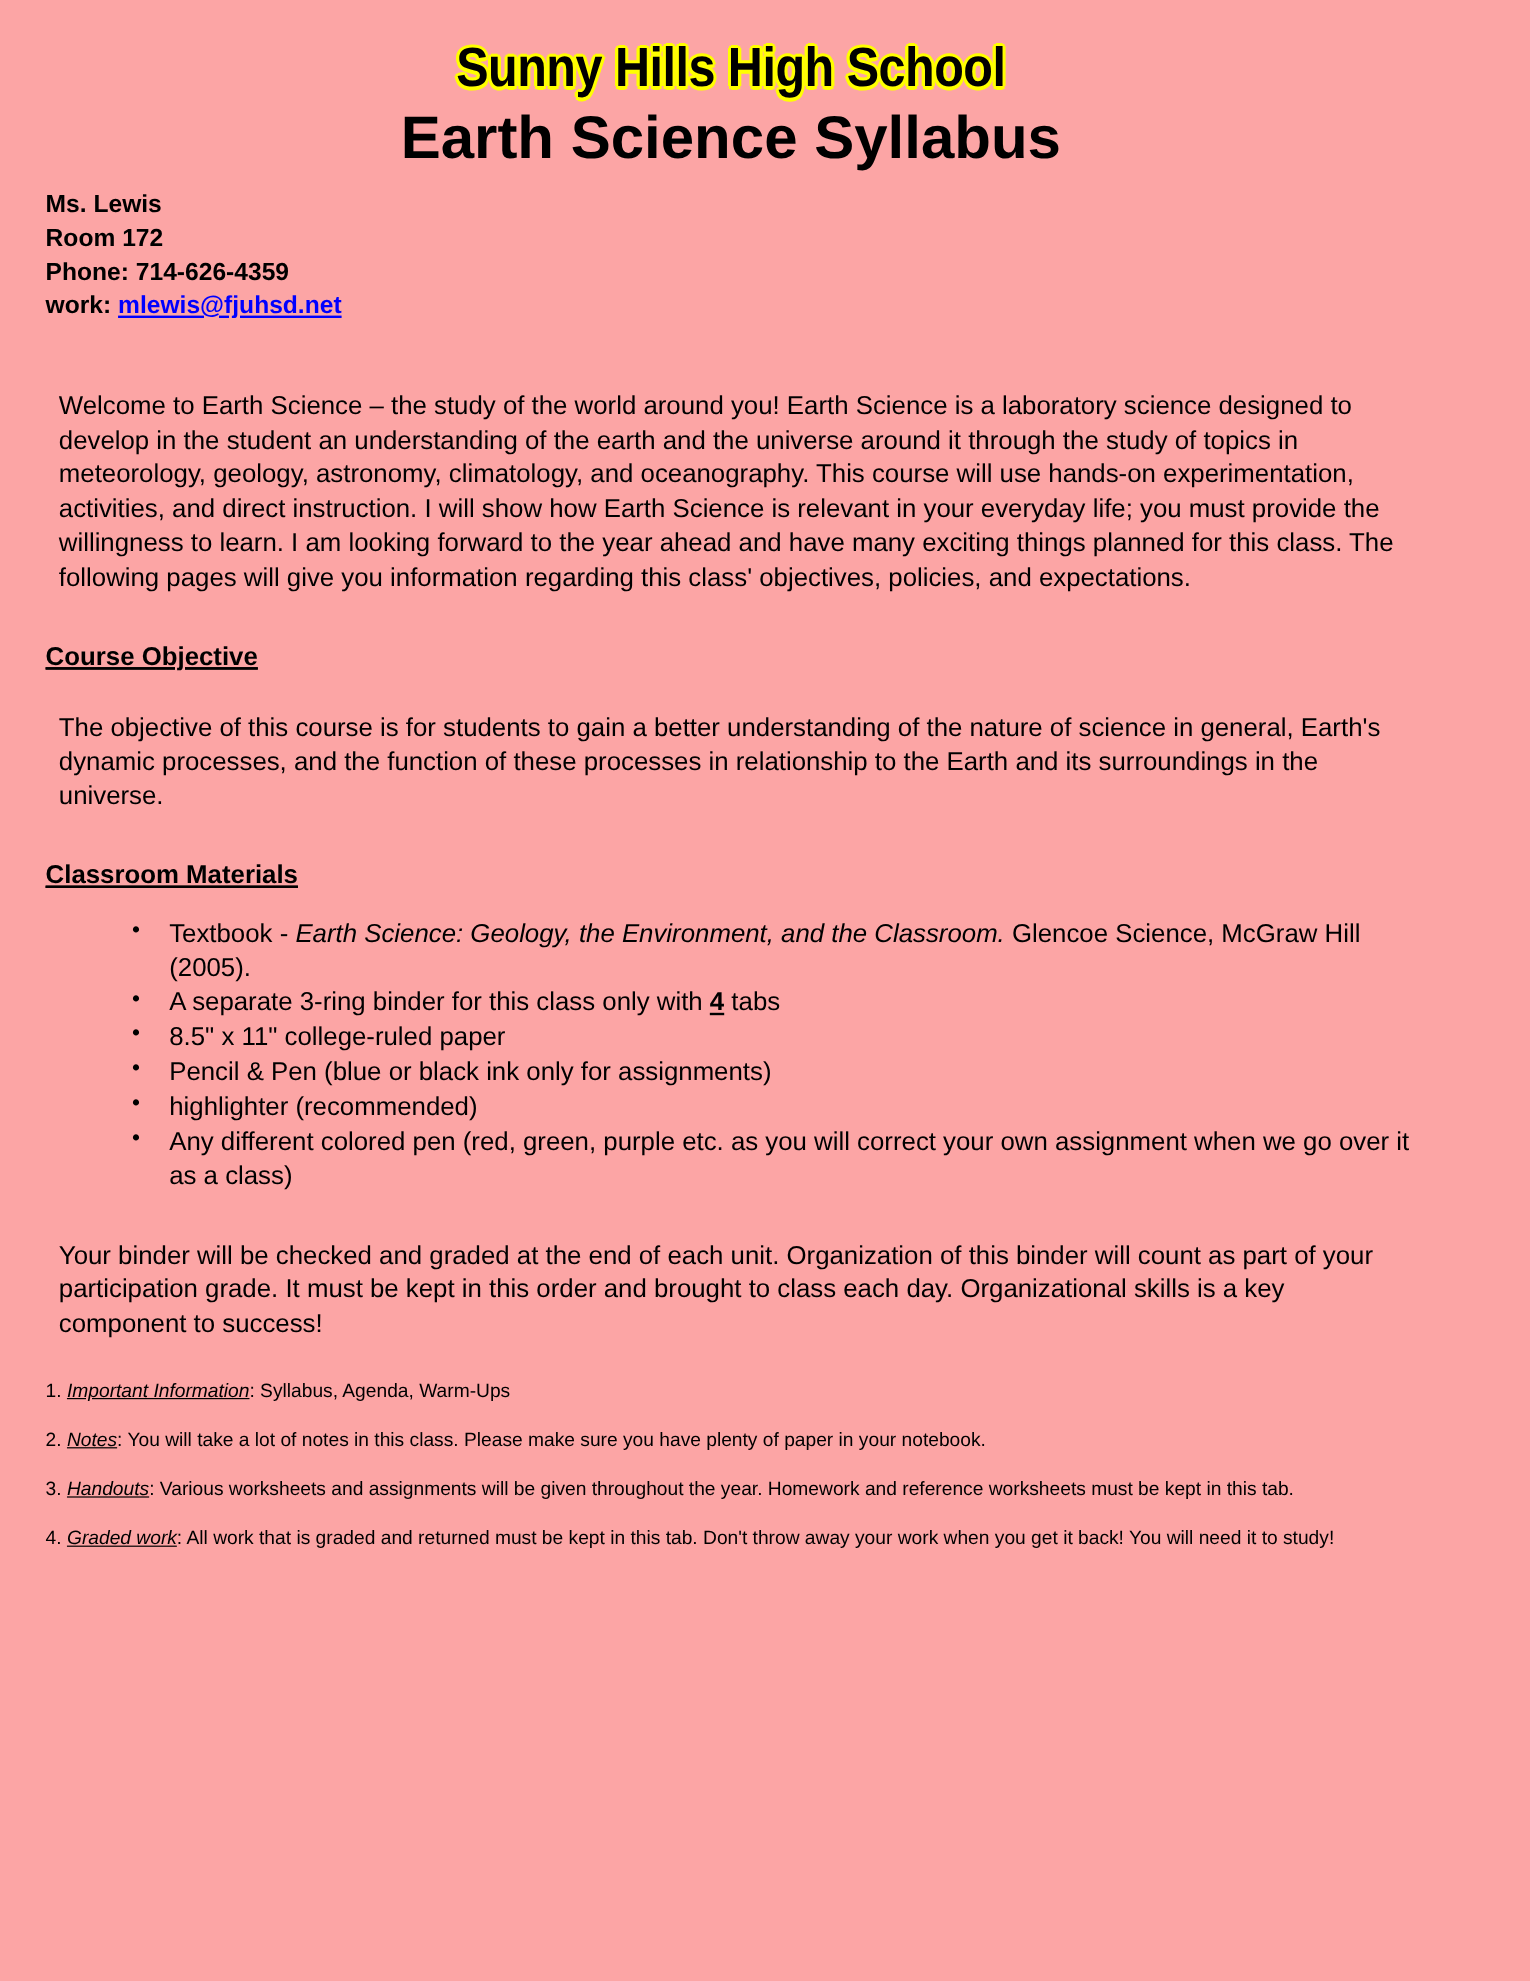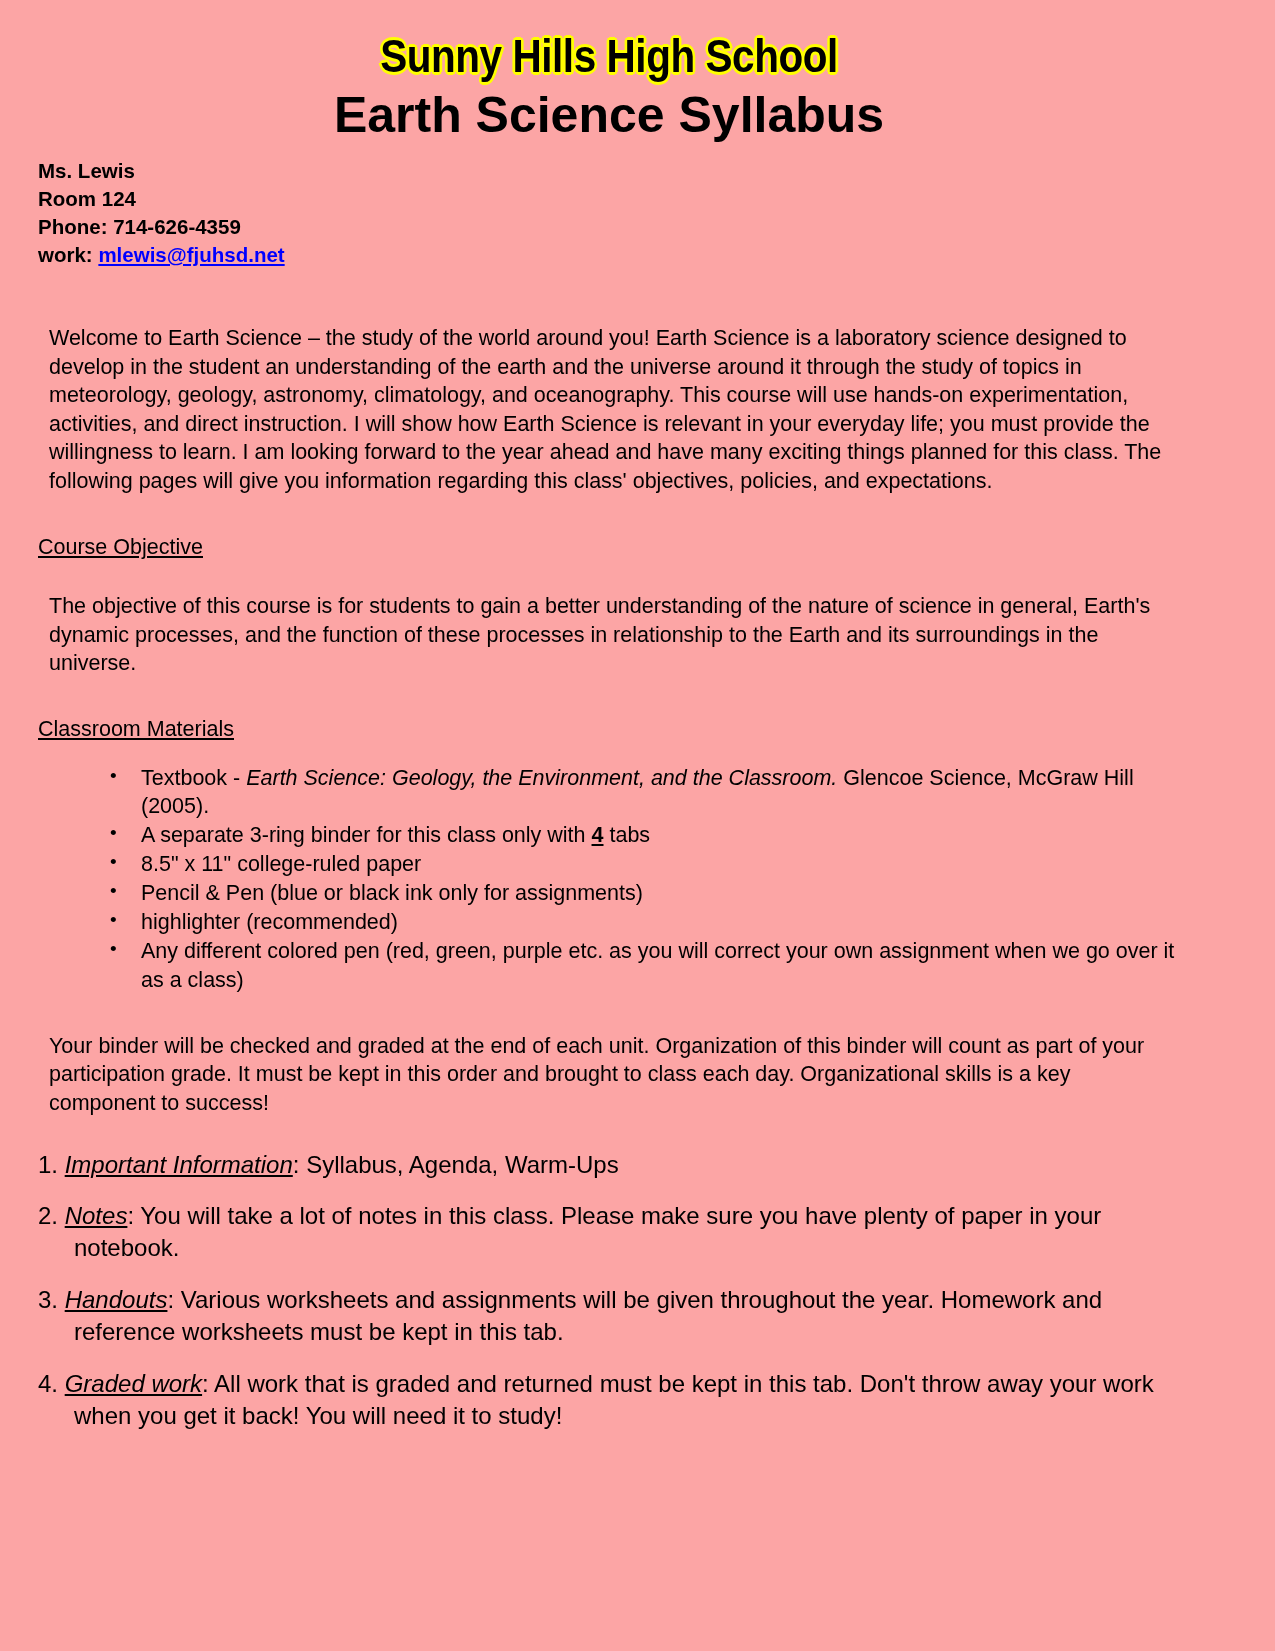--- a/index.html
+++ b/index.html
@@ -71,21 +71,21 @@
     line-height: 1.33;
     margin: 11px;
     text-align: left;
   }
   .gap-lg { height: 44px; }
   .gap-md { height: 26px; }
   .gap-sm { height: 20px; }
 
   h2.section-heading {
     font-size: 21.5px;
-    font-weight: normal;
+    font-weight: bold;
     text-decoration: underline;
     margin: 0;
     line-height: 1.33;
     display: block;
   }
   h2.section-heading span { text-decoration: underline; }
 
   
   ul.materials {
     margin: 0;
@@ -105,21 +105,21 @@
     position: absolute;
     left: 72px;
     top: -1px;
     font-size: 19px;
   }
   .ital { font-style: italic; }
   .bold-u { font-weight: bold; text-decoration: underline; }
 
   
   .num-item {
-    font-size: 24px;
+    font-size: 16px;
     line-height: 1.33;
     margin: 0;
     padding-left: 36px;
     text-indent: -36px;
   }
   .num-label {
     font-style: italic;
     text-decoration: underline;
   }
   .num-marker { font-style: normal; }
@@ -127,21 +127,21 @@
 </head>
 <body>
 
 <div class="page">
 
   <h1 class="school-name">Sunny Hills High School</h1>
   <h1 class="doc-title">Earth Science Syllabus</h1>
 
   <div class="contact">
     <div>Ms. Lewis</div>
-    <div>Room 124</div>
+    <div>Room 172</div>
     <div>Phone: 714-626-4359</div>
     <div><span>work: </span><a class="email-link" href="#">mlewis@fjuhsd.net</a></div>
   </div>
 
   <div class="gap-lg"></div>
 
   <p class="body-text">Welcome to Earth Science – the study of the world around you!  Earth Science is a laboratory science designed to develop in the student an understanding of the earth and the universe around it through the study of topics in meteorology, geology, astronomy, climatology, and oceanography.  This course will use hands-on experimentation, activities, and direct instruction.  I will show how Earth Science is relevant in your everyday life; you must provide the willingness to learn. I am looking forward to the year ahead and have many exciting things planned for this class.  The following pages will give you information regarding this class' objectives, policies, and expectations.</p>
 
   <div class="gap-md"></div>
 

